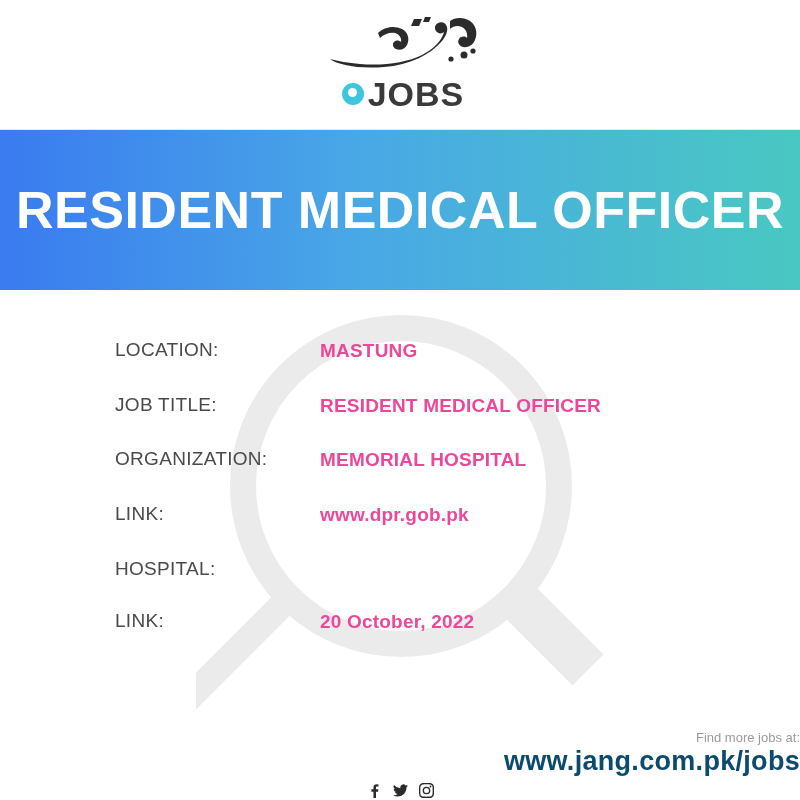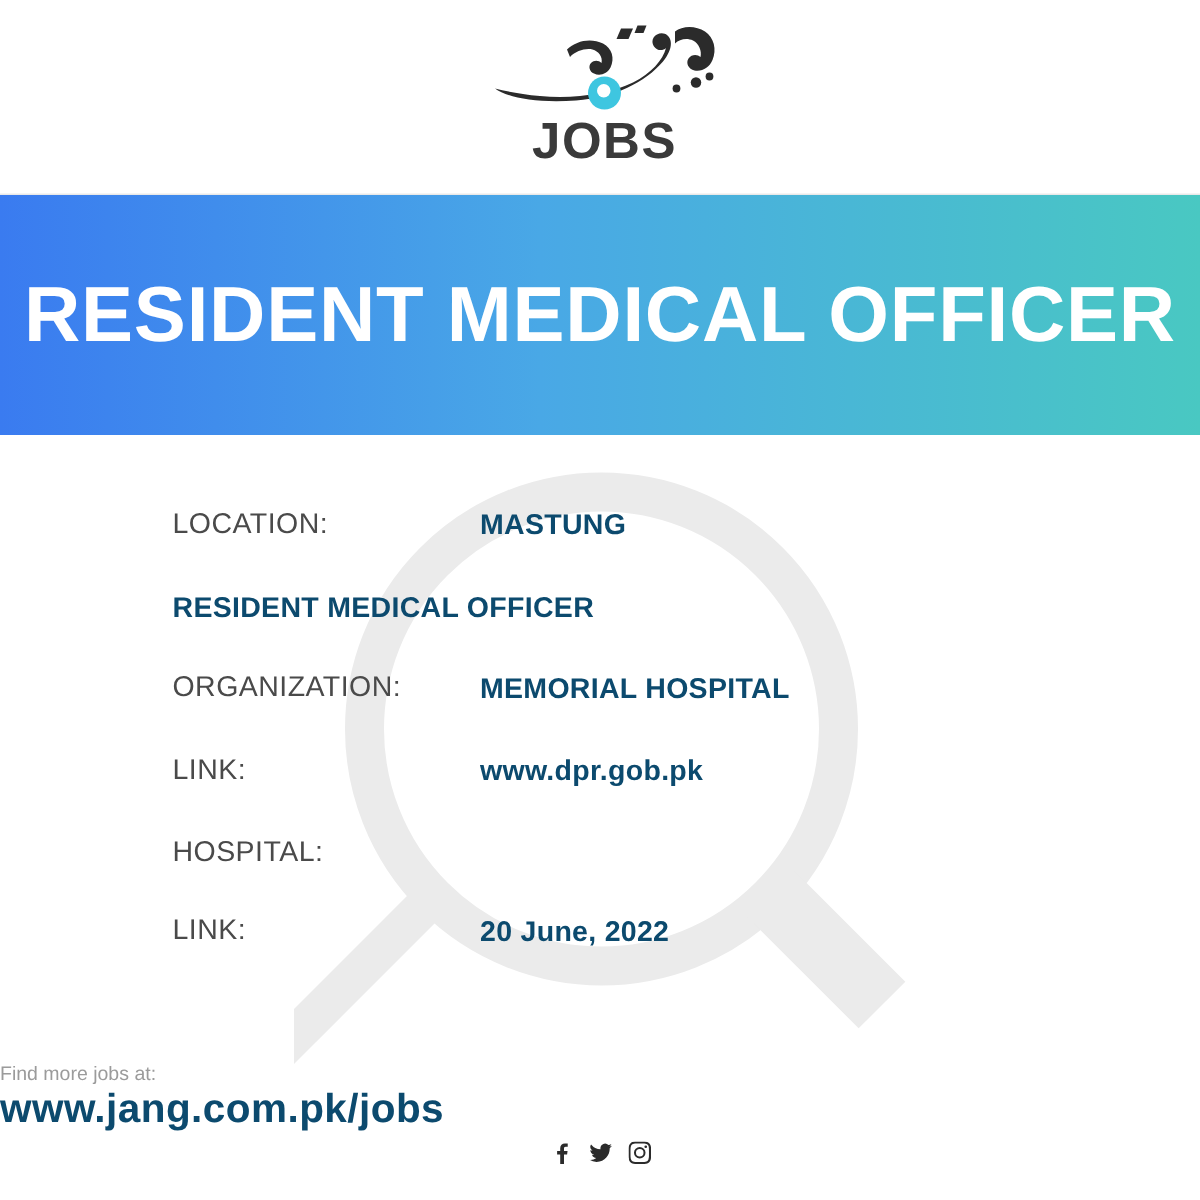--- a/index.html
+++ b/index.html
@@ -35,21 +35,20 @@
     position: absolute;
     top: -2px; left: 18px;
     width: 170px; height: 62px;
   }
   .logo-bottom {
     display: flex;
     align-items: center;
     gap: 4px;
     margin-bottom: 2px;
     padding-left: 6px;
-    flex-direction: column;
   }
   .logo-dot {
     width: 22px; height: 22px;
     border-radius: 50%;
     background: #3ec6e0;
     position: relative;
   }
   .logo-dot::after {
     content: "";
     position: absolute;
@@ -110,34 +109,34 @@
     width: 205px;
     flex: 0 0 205px;
     font-size: 19px;
     color: #4a4a4a;
     letter-spacing: 0.3px;
     padding-top: 1px;
   }
   .row-value {
     font-size: 19px;
     font-weight: bold;
-    color: #0c4a6e;
+    color: #ec4899;
     line-height: 1.35;
     letter-spacing: 0.2px;
   }
   .row-value .sub {
     display: block;
   }
 
   
   .footer {
     position: absolute;
     left: 0; right: 0; bottom: 0;
-    text-align: left;
-    padding-bottom: 24px;
+    text-align: right;
+    padding-bottom: 2px;
   }
   .footer-find {
     font-size: 13px;
     color: #9b9b9b;
     margin-bottom: 1px;
   }
   .footer-url {
     font-size: 27px;
     font-weight: bold;
     color: #0c4a6e;
@@ -197,20 +196,21 @@
     <div class="details">
 
       <div class="row">
         <div class="row-label">LOCATION:</div>
         <div class="row-value">
           <span>MASTUNG</span>
         </div>
       </div>
 
       <div class="row">
+        <div class="row-label">JOB TITLE:</div>
         <div class="row-value">
           <span>RESIDENT MEDICAL OFFICER</span>
         </div>
       </div>
 
       <div class="row">
         <div class="row-label">ORGANIZATION:</div>
         <div class="row-value">
           <span class="sub">MEMORIAL HOSPITAL</span>
         </div>
@@ -221,21 +221,21 @@
         <div class="row-value">www.dpr.gob.pk</div>
       </div>
 
       <div class="row">
         <div class="row-label">HOSPITAL:</div>
       </div>
 
       <div class="row">
         <div class="row-label">LINK:</div>
         <div class="row-value">
-          <span>20 June, 2022</span>
+          <span>20 October, 2022</span>
         </div>
       </div>
 
     </div>
 
     <div class="footer">
       <div class="footer-find">Find more jobs at:</div>
       <div class="footer-url">www.jang.com.pk/jobs</div>
       <div class="socials">
         <span class="social">

